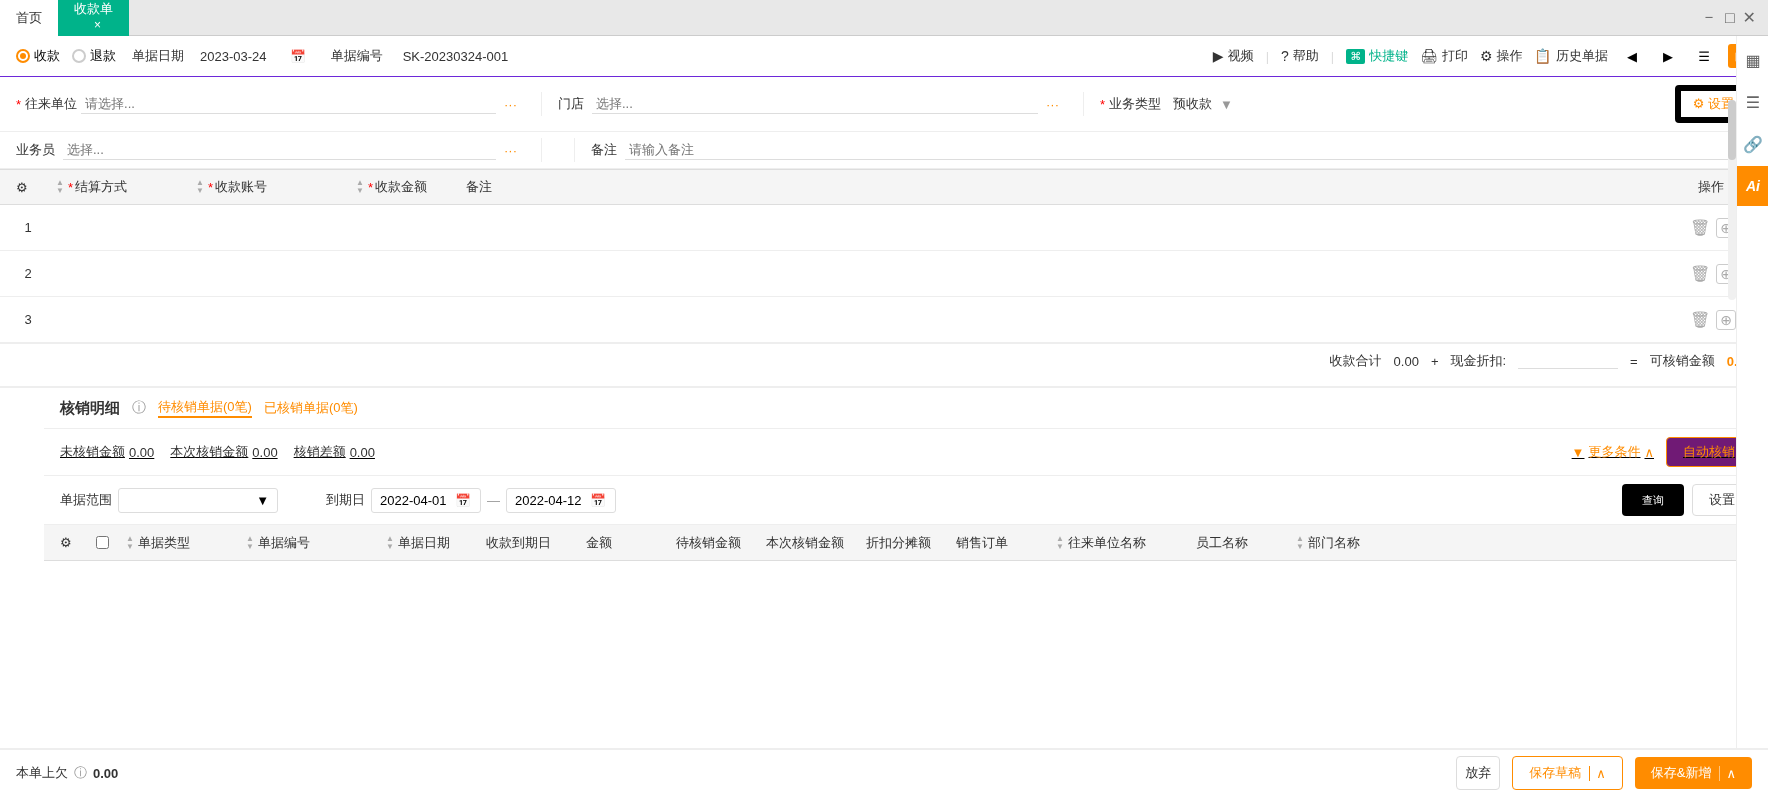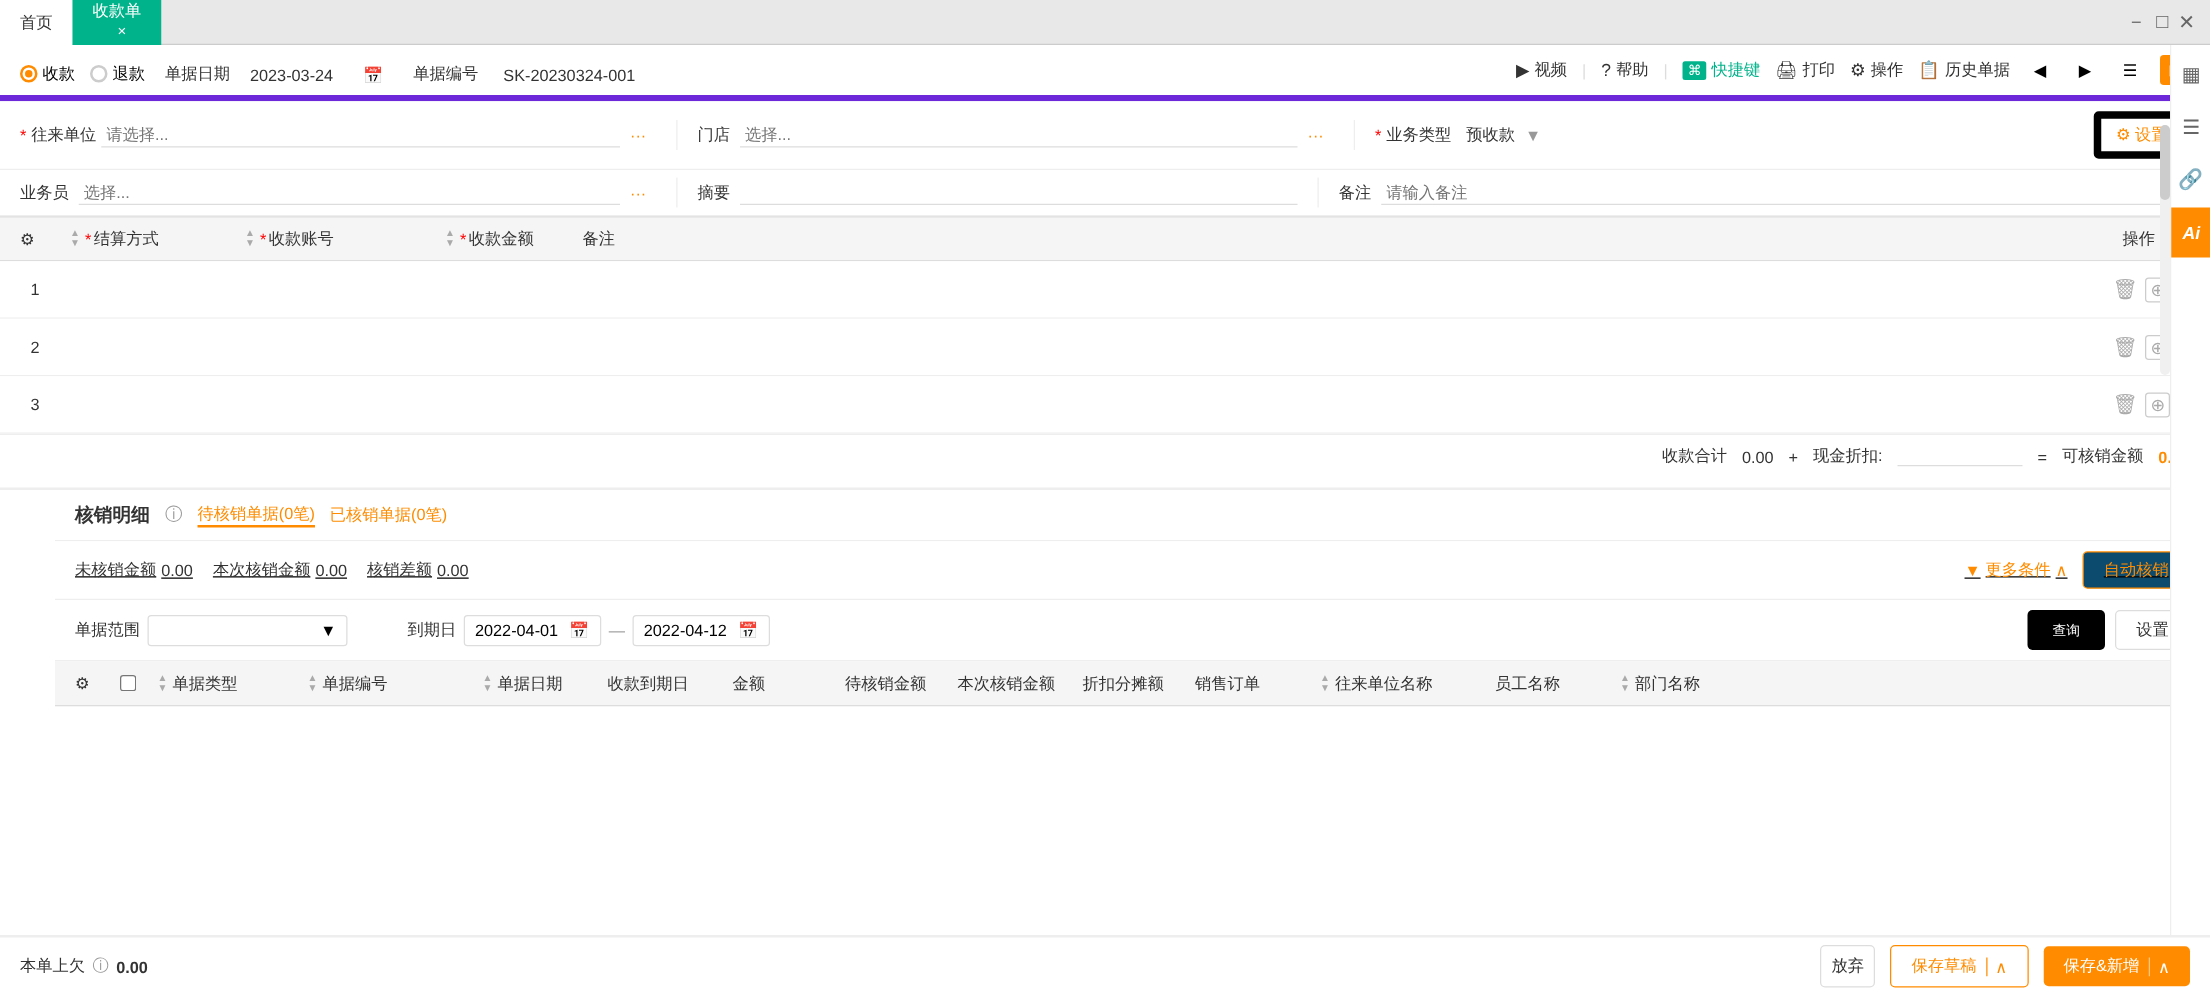--- a/index.html
+++ b/index.html
@@ -26,21 +26,21 @@
     }
     .window-btn { cursor: pointer; font-size: 16px; color: #666; }
 
     
     .main-content {
       background: #fff; height: calc(796px - 36px); overflow: hidden; display: flex; flex-direction: column;
     }
 
     
     .toolbar-row {
-      display: flex; align-items: flex-end; padding: 8px 16px; border-bottom: 5px solid #6d28d9;
+      display: flex; align-items: center; padding: 8px 16px; border-bottom: 1px solid #6d28d9;
       gap: 16px; background: #fff;
     }
     .radio-group { display: flex; align-items: center; gap: 12px; }
     .radio-item { display: flex; align-items: center; gap: 4px; cursor: pointer; }
     .radio-dot { width: 14px; height: 14px; border-radius: 50%; border: 2px solid #ccc; display: flex; align-items: center; justify-content: center; }
     .radio-dot.selected { border-color: #ff8c00; }
     .radio-dot.selected::after { content: ''; width: 6px; height: 6px; border-radius: 50%; background: #ff8c00; display: block; }
 
     .field-label { color: #333; font-size: 13px; }
     .field-value { color: #333; font-size: 13px; margin-right: 4px; }
@@ -135,21 +135,21 @@
     .stats-row {
       display: flex; align-items: center; padding: 8px 16px; gap: 16px;
       background: #fff; border-bottom: 1px solid #eee; text-decoration: underline;
     }
     .stat-item { display: flex; align-items: center; gap: 4px; font-size: 13px; }
     .stat-label { color: #333; }
     .stat-value { color: #333; }
     .stats-right { margin-left: auto; display: flex; align-items: center; gap: 12px; }
     .more-conditions { color: #ff8c00; cursor: pointer; display: flex; align-items: center; gap: 4px; }
     .auto-btn {
-      background: #0c4a6e; border: 1px solid #ff8c00; color: #ff8c00;
+      background: #701a75; border: 1px solid #ff8c00; color: #ff8c00;
       border-radius: 4px; padding: 5px 16px; cursor: pointer;
     }
 
     
     .filter-row {
       display: flex; align-items: center; padding: 8px 16px; gap: 16px;
       background: #fff; border-bottom: 1px solid #eee;
     }
     .filter-field { display: flex; align-items: center; gap: 6px; }
     .filter-label { color: #333; white-space: nowrap; font-size: 13px; }
@@ -345,24 +345,20 @@
     <button class="settings-btn">⚙ 设置</button>
   </div>
 
   <div class="form-row2">
     <div class="form-field" style="flex:2; max-width:480px;">
       <label>业务员</label>
       <input class="select-input" type="text" style="color: rgb(204, 204, 204); margin-left: 4px;" placeholder="选择...">
     </div>
     <span class="more-btn">···</span>
     <div class="field-divider"></div>
-    <div class="form-field" style="flex:2; max-width:480px;">
-      <label>摘要</label>
-      <input class="select-input" type="text" style="color: rgb(204, 204, 204); margin-left: 4px;">
-    </div>
     <div class="field-divider"></div>
     <div class="form-field" style="flex:2;">
       <label>备注</label>
       <input class="select-input" type="text" style="color: rgb(204, 204, 204); margin-left: 4px;" placeholder="请输入备注">
     </div>
   </div>
 
   <div class="table-section">
 
     <div class="table-header-row">

